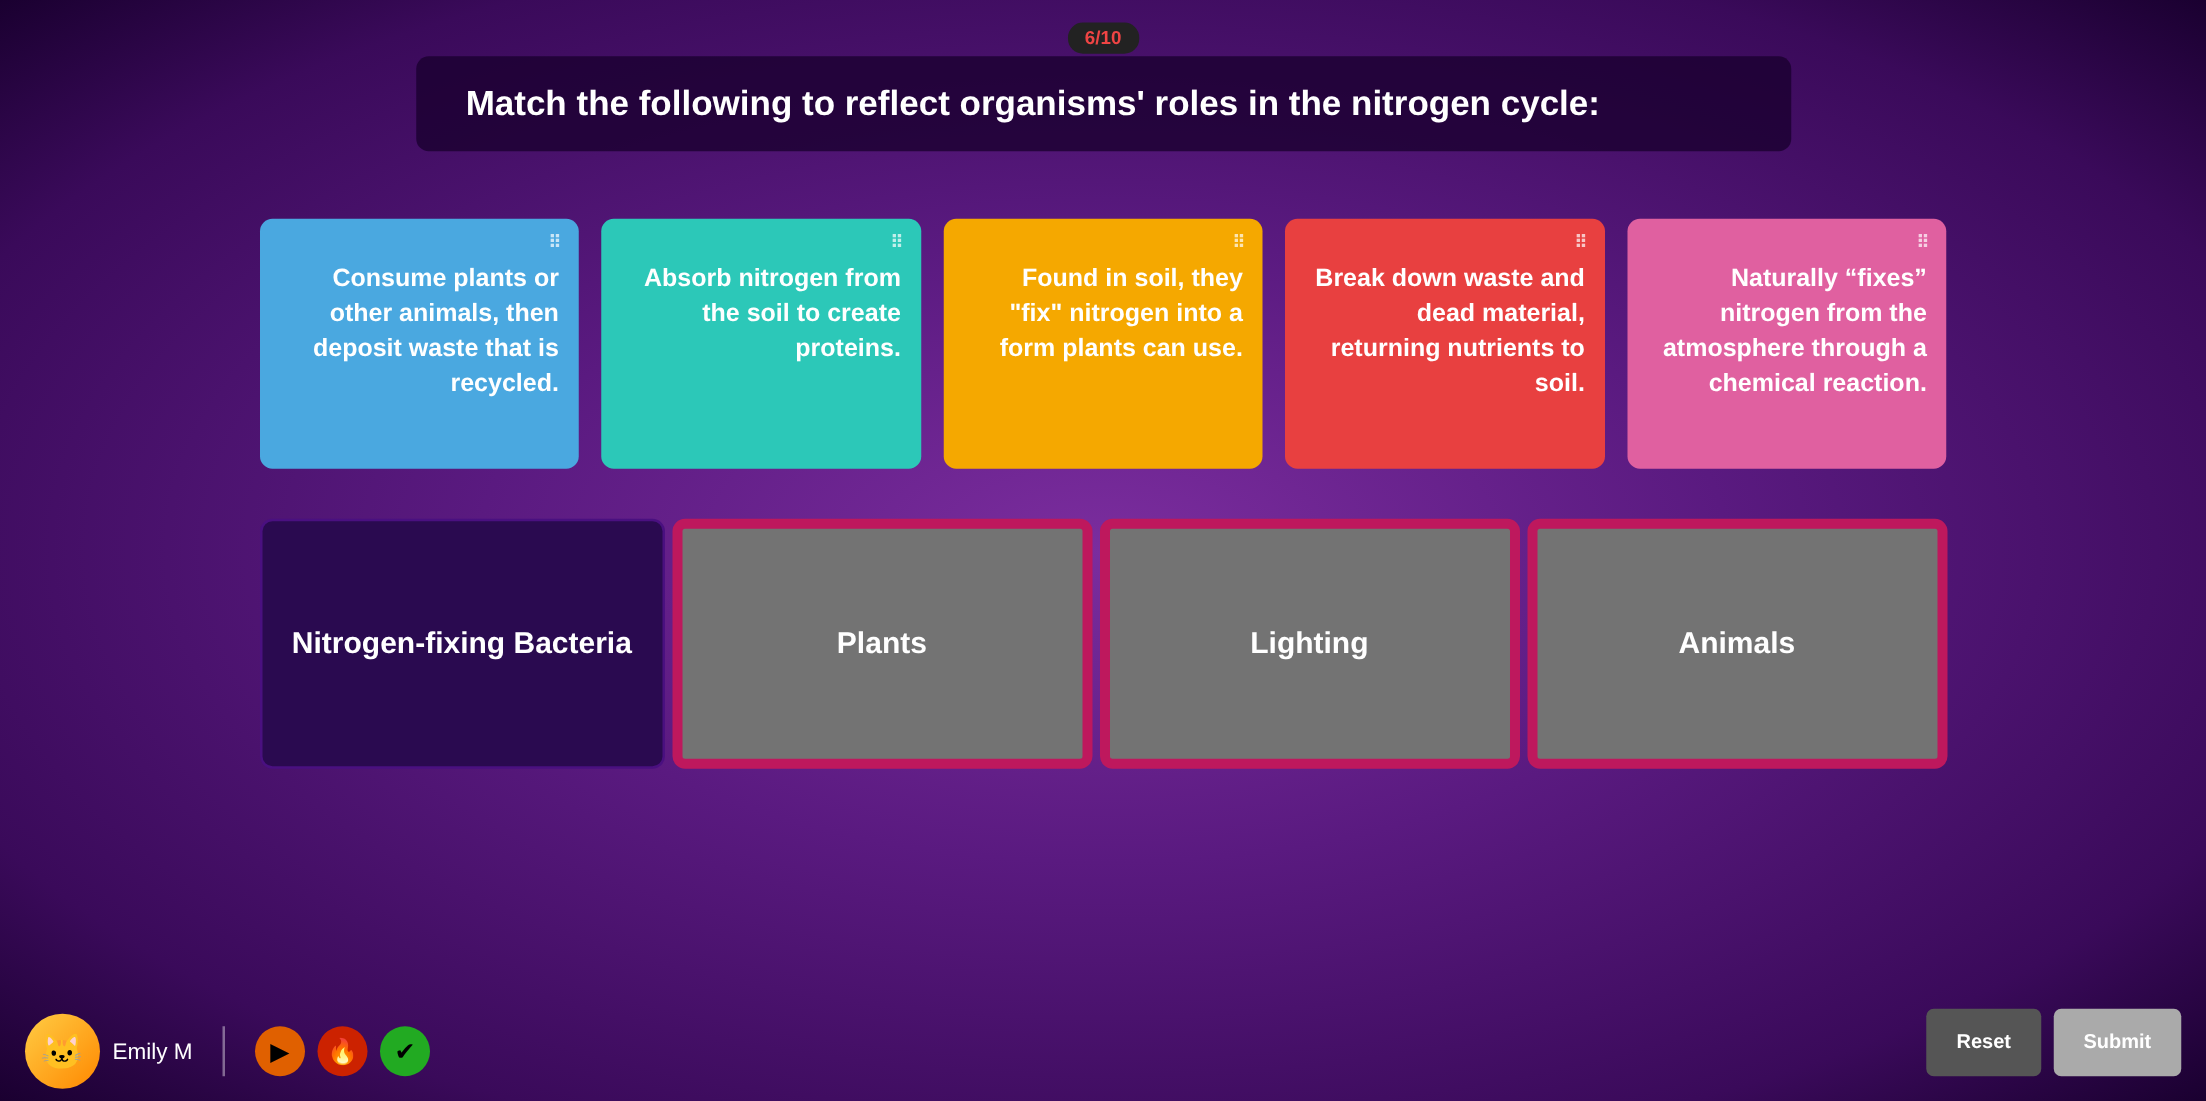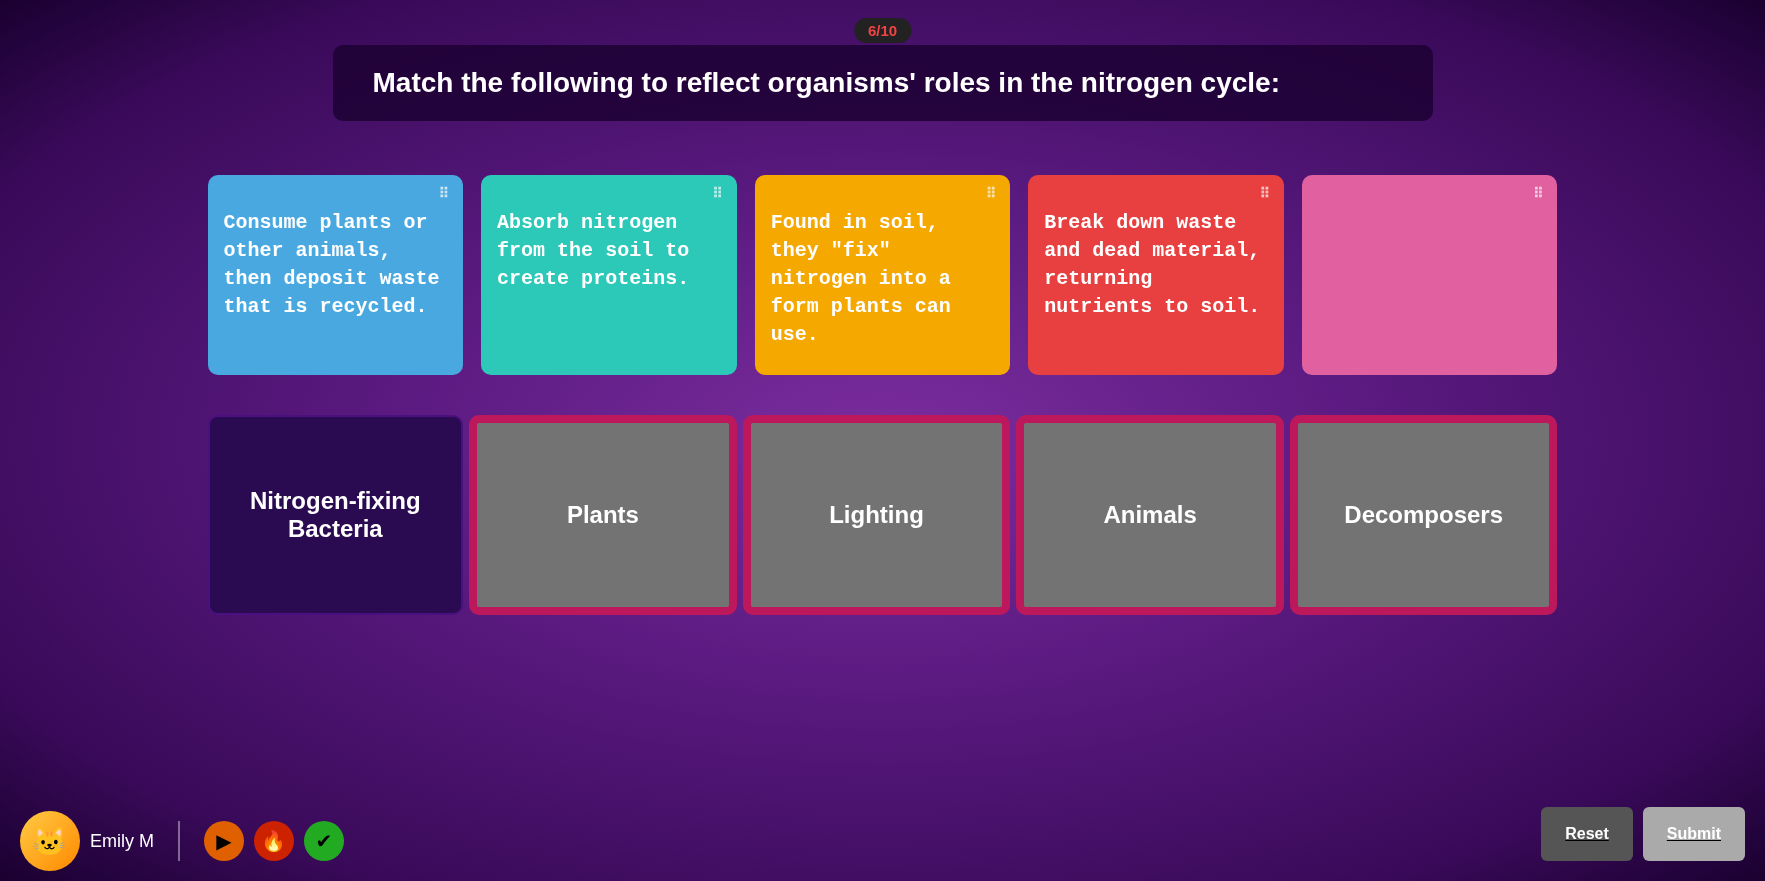--- a/index.html
+++ b/index.html
@@ -68,24 +68,23 @@
       position: relative;
       font-size: 20px;
       font-weight: bold;
       color: #fff;
       text-align: center;
       cursor: pointer;
     }
 
     .answer-card .card-text {
       width: 100%;
-      text-align: left;
+      text-align: right;
       line-height: 1.4;
       padding-top: 14px;
-      font-family: Liberation Mono, monospace;
     }
 
     .card-drag-icon {
       position: absolute;
       top: 10px;
       right: 12px;
       font-size: 14px;
       color: rgba(255,255,255,0.7);
       letter-spacing: 2px;
     }
@@ -190,21 +189,20 @@
     .icon-orange { background: #e06000; }
     .icon-red { background: #cc2200; }
     .icon-green { background: #22aa22; }
 
     .btn-row {
       position: absolute;
       bottom: 20px;
       right: 20px;
       display: flex;
       gap: 10px;
-      text-decoration: underline;
     }
 
     .btn-reset {
       background: #555;
       color: #fff;
       border: none;
       border-radius: 6px;
       padding: 10px 24px;
       font-size: 16px;
       font-weight: bold;
@@ -248,20 +246,21 @@
     <span class="card-text">Found in soil, they "fix" nitrogen into a form plants can use.</span>
   </div>
 
   <div class="answer-card card-red">
     <span class="card-drag-icon">⠿</span>
     <span class="card-text">Break down waste and dead material, returning nutrients to soil.</span>
   </div>
 
   <div class="answer-card card-pink">
     <span class="card-drag-icon">⠿</span>
+    <span class="card-text">Naturally “fixes” nitrogen from the atmosphere through a chemical reaction.</span>
   </div>
 
 </div>
 
 <div class="answer-zones-row">
 
   <div class="answer-zone answer-zone-dark">
     <span>Nitrogen-fixing Bacteria</span>
   </div>
 
@@ -270,23 +269,20 @@
   </div>
 
   <div class="answer-zone">
     <span>Lighting</span>
   </div>
 
   <div class="answer-zone">
     <span>Animals</span>
   </div>
 
-  <div class="answer-zone">
-    <span>Decomposers</span>
-  </div>
 
 </div>
 
 <div class="footer-bar">
   <div class="avatar-section">
     <div class="avatar-img">🐱</div>
     <span class="user-name">Emily M</span>
     <div class="divider"></div>
     <div class="action-icons">
       <div class="action-icon icon-orange">▶</div>

